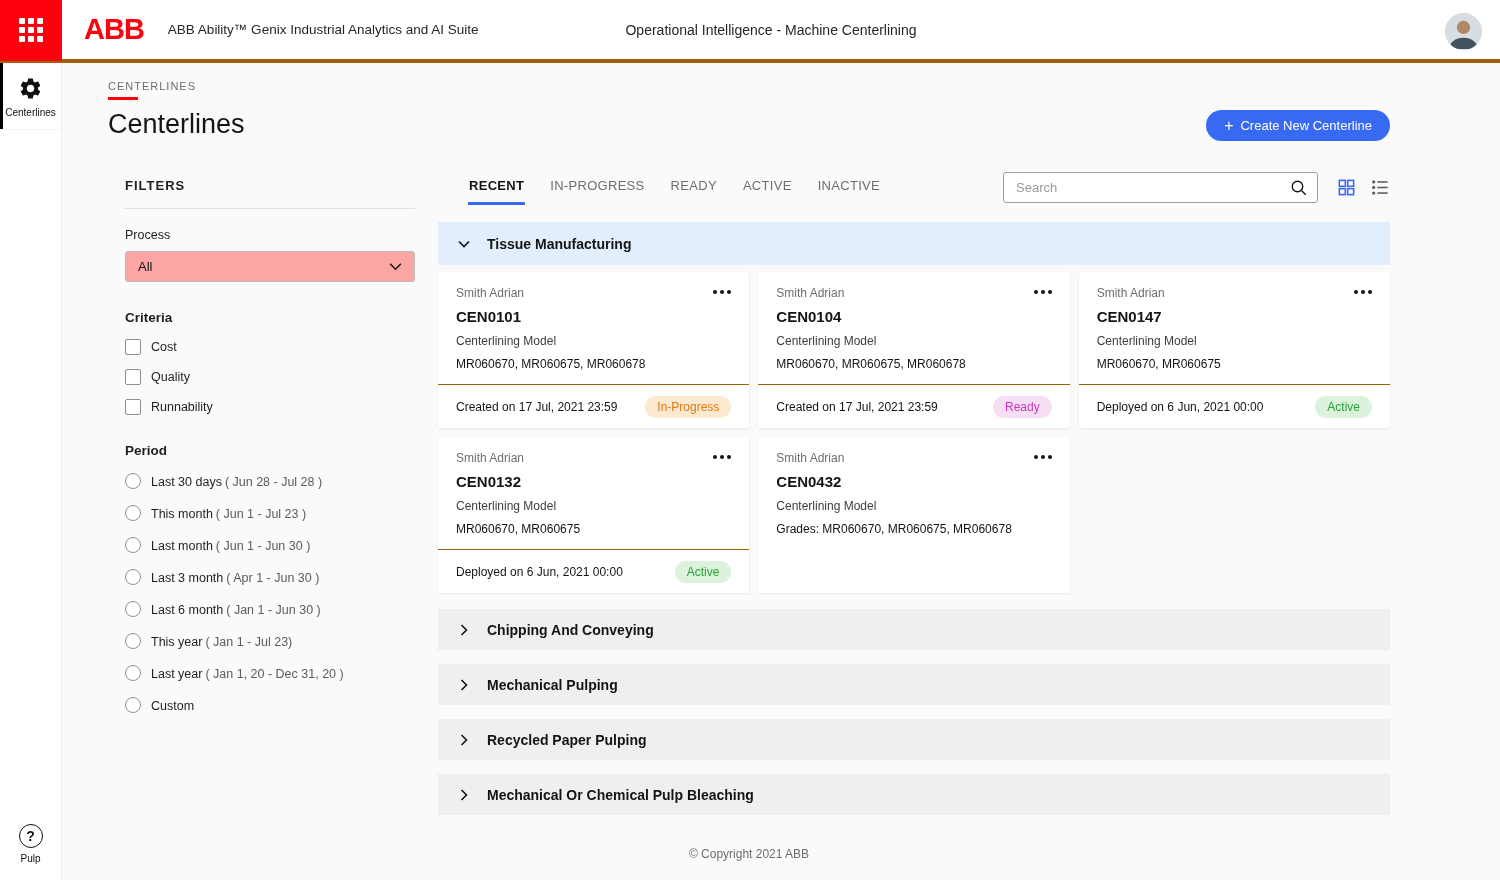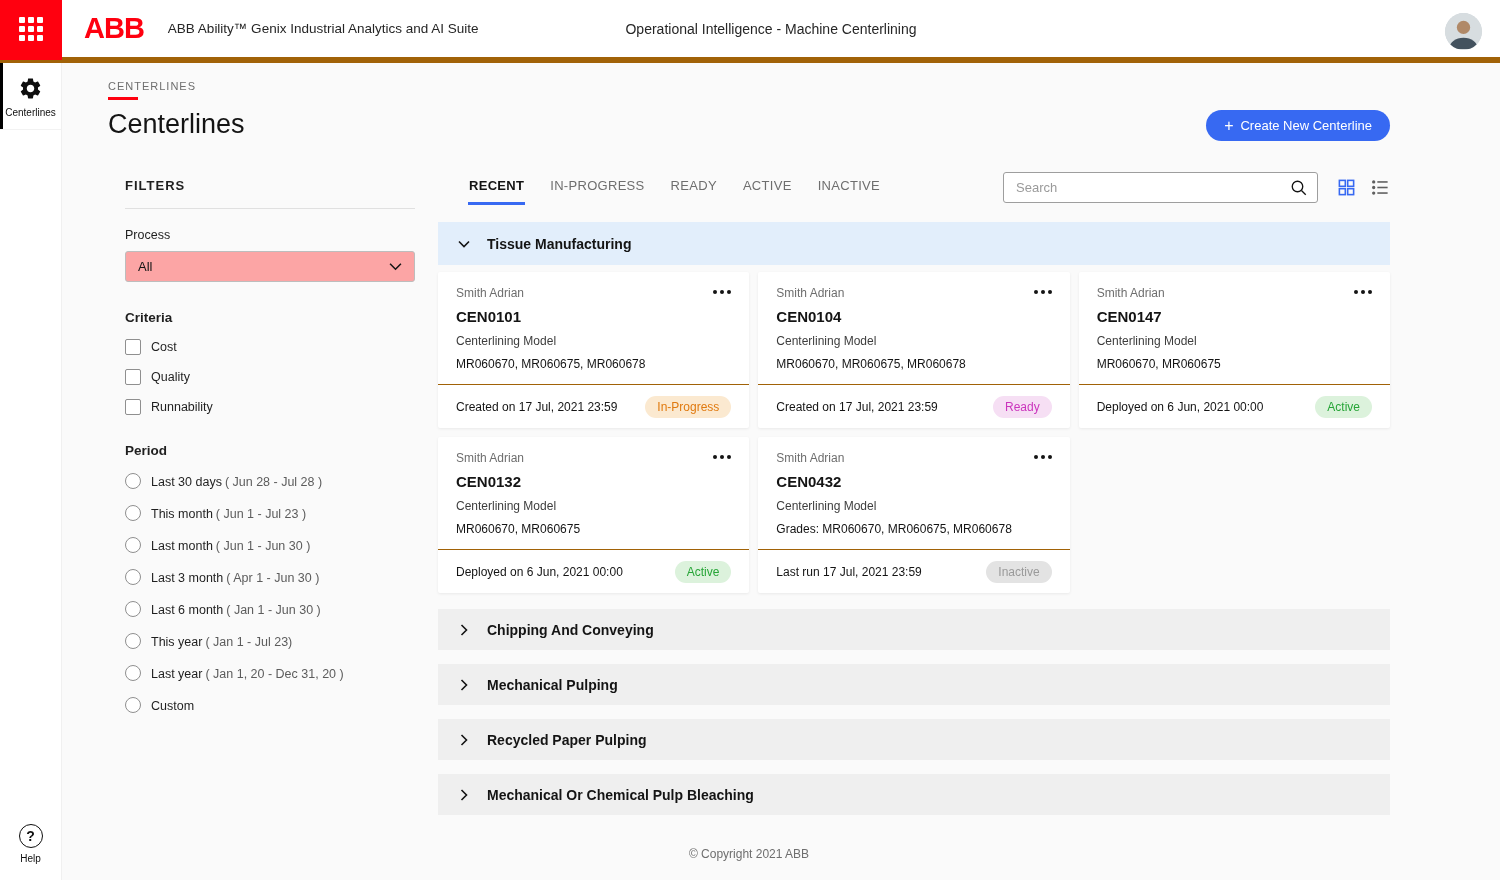--- a/index.html
+++ b/index.html
@@ -5,21 +5,21 @@
   * { box-sizing: border-box; margin: 0; padding: 0; }
   body {
     width: 1500px; height: 880px; overflow: hidden; position: relative;
     font-family: "Liberation Sans", sans-serif;
     background: #fafafa; color: #141414;
   }
 
   
   .topbar {
     position: absolute; top: 0; left: 0; right: 0; height: 63px;
-    background: #ffffff; border-bottom: 6px solid #a16207;
+    background: #ffffff; border-bottom: 4px solid #a16207;
     display: flex; align-items: center; z-index: 20;
   }
   .app-launcher {
     width: 62px; height: 63px; background: #ff000f; flex: 0 0 62px;
     display: flex; align-items: center; justify-content: center; cursor: pointer;
   }
   .grid9 { display: grid; grid-template-columns: repeat(3, 6px); grid-auto-rows: 6px; gap: 3px; }
   .grid9 span { background: #ffffff; border-radius: 1px; }
   .abb-logo {
     margin-left: 22px; color: #ff000f; font-weight: 800; font-size: 29px;
@@ -198,21 +198,21 @@
 
 <nav class="leftrail">
   <div class="rail-item">
     <svg width="25" height="25" viewBox="0 0 24 24">
       <path fill="#0f0f0f" d="M19.14,12.94c0.04-0.3,0.06-0.61,0.06-0.94c0-0.32-0.02-0.64-0.07-0.94l2.03-1.58c0.18-0.14,0.23-0.41,0.12-0.61 l-1.92-3.32c-0.12-0.22-0.37-0.29-0.59-0.22l-2.39,0.96c-0.5-0.38-1.03-0.7-1.62-0.94L14.4,2.81c-0.04-0.24-0.24-0.41-0.48-0.41 h-3.84c-0.24,0-0.43,0.17-0.47,0.41L9.25,5.35C8.66,5.59,8.12,5.92,7.63,6.29L5.24,5.33c-0.22-0.08-0.47,0-0.59,0.22L2.74,8.87 C2.62,9.08,2.66,9.34,2.86,9.48l2.03,1.58C4.84,11.36,4.8,11.69,4.8,12s0.02,0.64,0.07,0.94l-2.03,1.58 c-0.18,0.14-0.23,0.41-0.12,0.61l1.92,3.32c0.12,0.22,0.37,0.29,0.59,0.22l2.39-0.96c0.5,0.38,1.03,0.7,1.62,0.94l0.36,2.54 c0.05,0.24,0.24,0.41,0.48,0.41h3.84c0.24,0,0.44-0.17,0.47-0.41l0.36-2.54c0.59-0.24,1.13-0.56,1.62-0.94l2.39,0.96 c0.22,0.08,0.47,0,0.59-0.22l1.92-3.32c0.12-0.22,0.07-0.47-0.12-0.61L19.14,12.94z M12,15.6c-1.98,0-3.6-1.62-3.6-3.6 s1.62-3.6,3.6-3.6s3.6,1.62,3.6,3.6S13.98,15.6,12,15.6z"></path>
     </svg>
     <span class="label">Centerlines</span>
   </div>
   <div class="rail-help">
     <span class="help-circle">?</span>
-    <span class="label">Help</span>
+    <span class="label">Pulp</span>
   </div>
 </nav>
 
 <main class="content">
 
   <div class="page-header">
     <div class="breadcrumb">CENTERLINES</div>
     <div class="red-bar"></div>
     <h1 class="page-title">Centerlines</h1>
     <button class="create-btn">
@@ -428,24 +428,20 @@
                 <button class="dots-btn">
                     <i></i>
                     <i></i>
                     <i></i>
                   </button>
               </div>
               <div class="card-id">CEN0432</div>
               <div class="card-model">Centerlining Model</div>
               <div class="card-grades">Grades: MR060670, MR060675, MR060678</div>
             </div>
-            <div class="card-footer">
-              <span class="meta">Last run 17 Jul, 2021 23:59</span>
-              <span class="badge badge--inactive">Inactive</span>
-            </div>
           </div>
 
           <div></div>
         </div>
 
         <div class="section-header collapsed" style="margin-top:16px">
           <span class="chev">
             <svg width="8" height="12" viewBox="0 0 8 12" fill="none" stroke="#141414" stroke-width="1.6">
                 <polyline points="1.5,1 6.5,6 1.5,11"></polyline>
               </svg>

